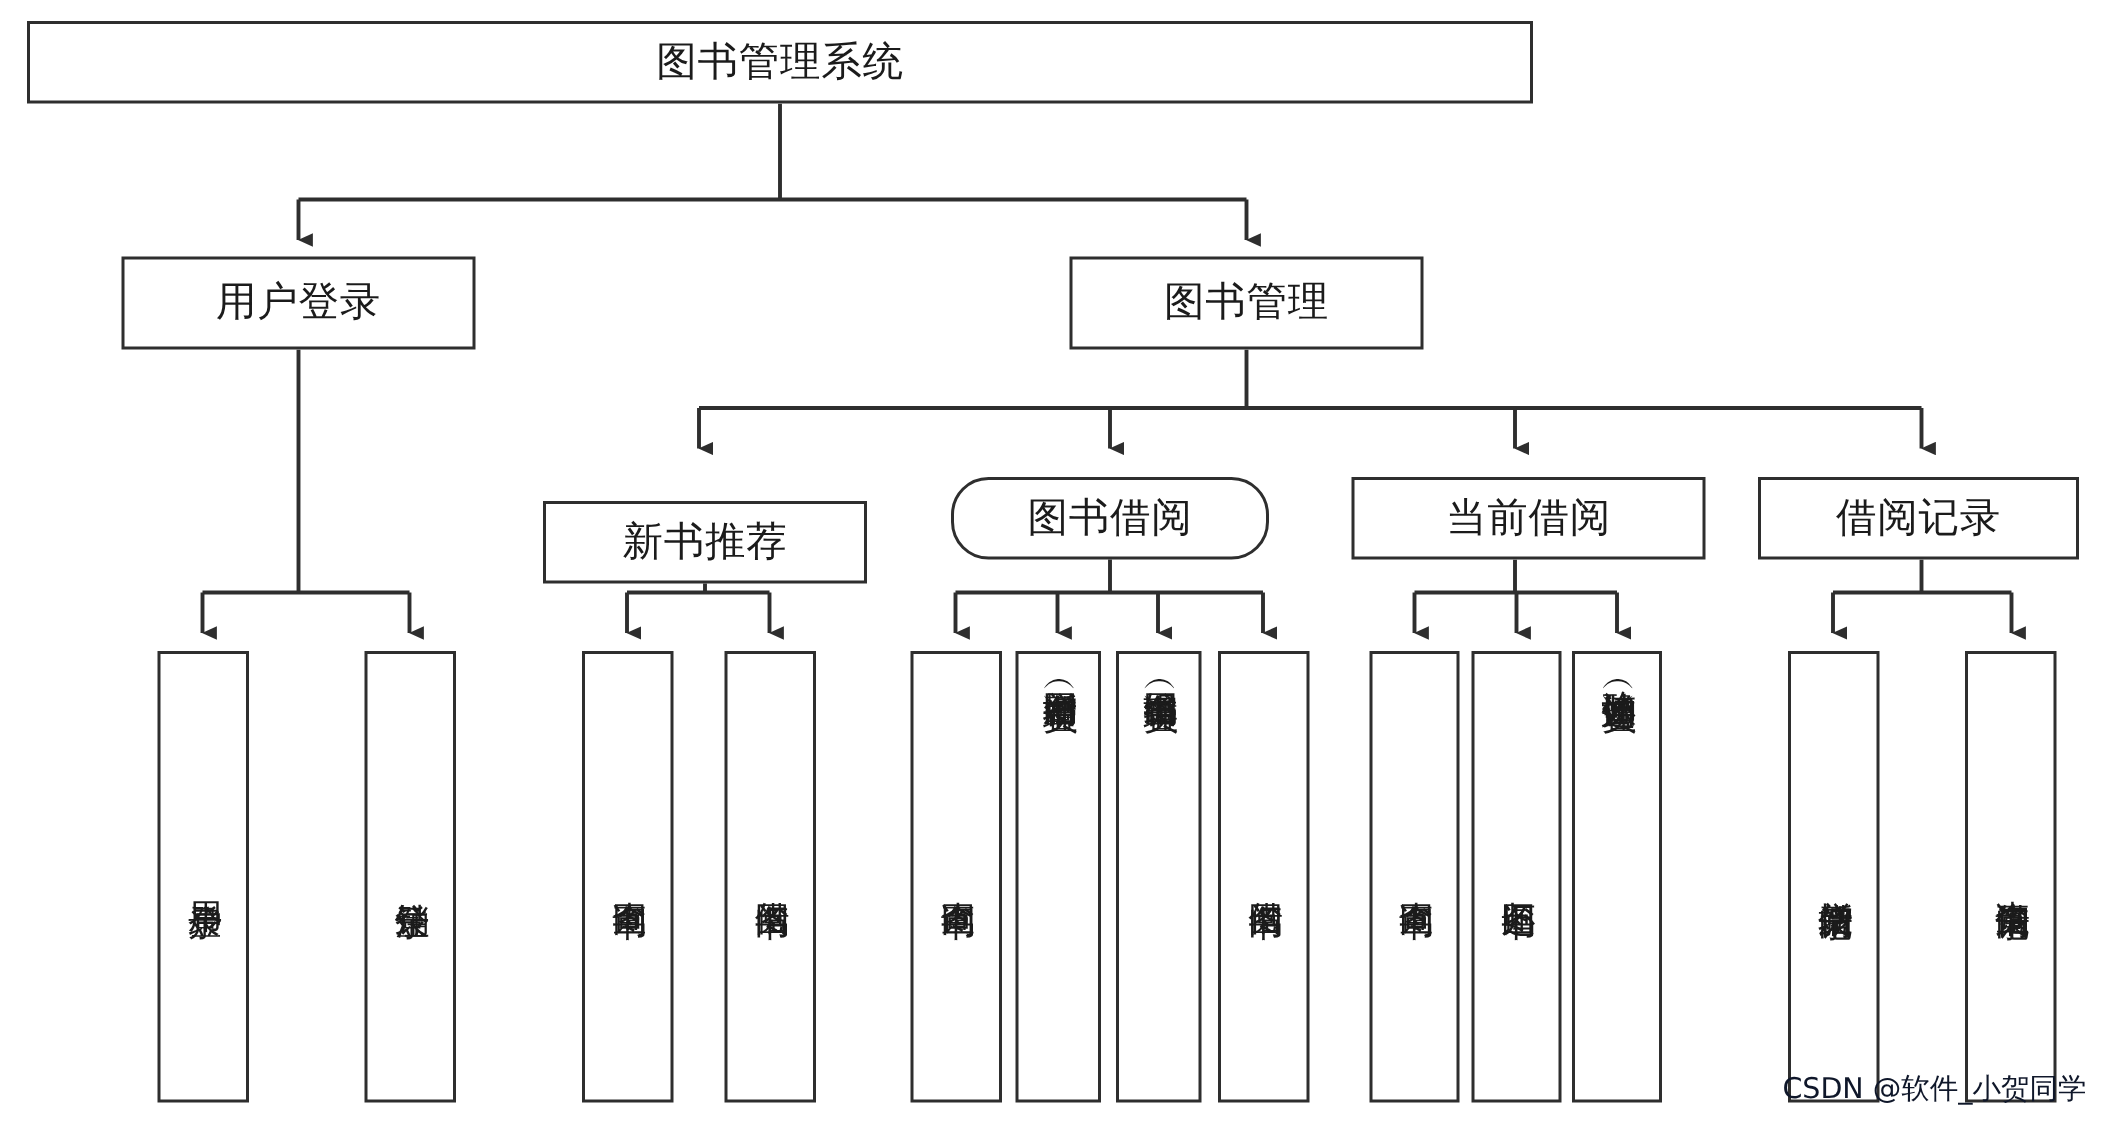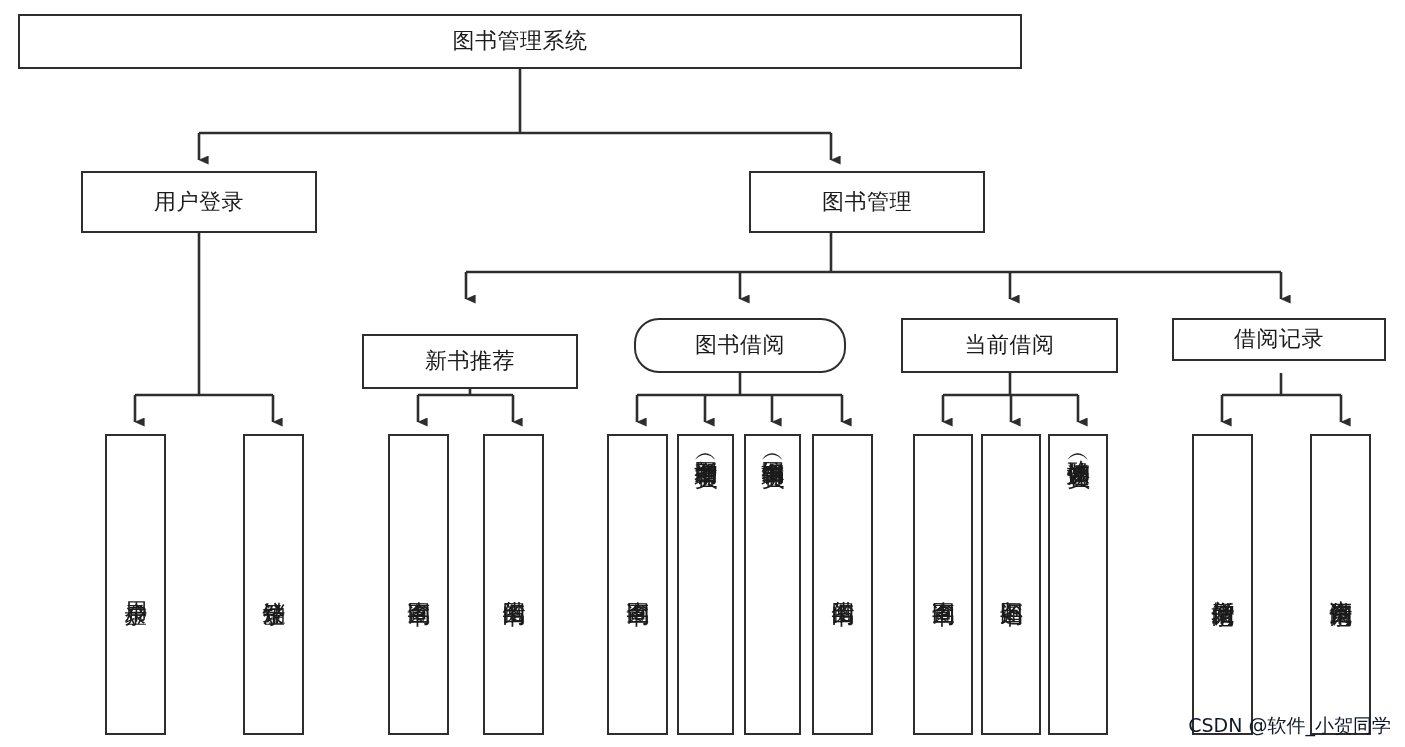--- a/index.html
+++ b/index.html
@@ -27,21 +27,21 @@
   .node-box {
     position: absolute;
     box-sizing: border-box;
     border: 2px solid #2e2e2e;
     background: #ffffff;
     display: flex;
     align-items: center;
     justify-content: center;
   }
   .node-label-h {
-    font-size: 22px;
+    font-size: 27px;
     color: #1b1b1b;
     line-height: 1.1;
     letter-spacing: 0.5px;
     white-space: nowrap;
   }
   .node-box.leaf {
     align-items: flex-start;
     padding-top: 6px;
   }
   .node-box.leaf.centered {
@@ -122,34 +122,34 @@
     </g>
   </svg>
 
   <div class="node-box" style="left:18px; top:14px; width:1004px; height:55px;">
     <span class="node-label-h">图书管理系统</span>
   </div>
 
   <div class="node-box" style="left:81px; top:171px; width:236px; height:62px;">
     <span class="node-label-h">用户登录</span>
   </div>
-  <div class="node-box" style="left:713px; top:171px; width:236px; height:62px;margin-left:36px;">
+  <div class="node-box" style="left:713px; top:171px; width:236px; height:62px;">
     <span class="node-label-h">图书管理</span>
   </div>
 
   <div class="node-box" style="left:362px; top:334px; width:216px; height:55px;">
     <span class="node-label-h">新书推荐</span>
   </div>
   <div class="node-box" style="left:634px; top:318px; width:212px; height:55px;border-radius:25px;">
     <span class="node-label-h">图书借阅</span>
   </div>
-  <div class="node-box" style="left:901px; top:318px; width:217px; height:55px;align-items:center;">
+  <div class="node-box" style="left:901px; top:318px; width:236px; height:55px;align-items:center;">
     <span class="node-label-h">当前借阅</span>
   </div>
-  <div class="node-box" style="left:1172px; top:318px; width:214px; height:43px;">
+  <div class="node-box" style="left:1172px; top:318px; width:214px; height:55px;">
     <span class="node-label-h">借阅记录</span>
   </div>
 
   <div class="node-box leaf centered" style="left:105px; top:434px; width:61px; height:301px;">
     <span class="node-label-v">用户登录</span>
   </div>
   <div class="node-box leaf centered" style="left:243px; top:434px; width:61px; height:301px;">
     <span class="node-label-v">注销登录</span>
   </div>
 

